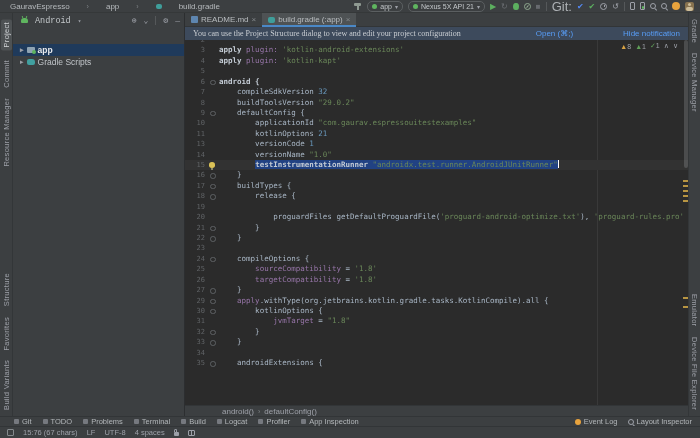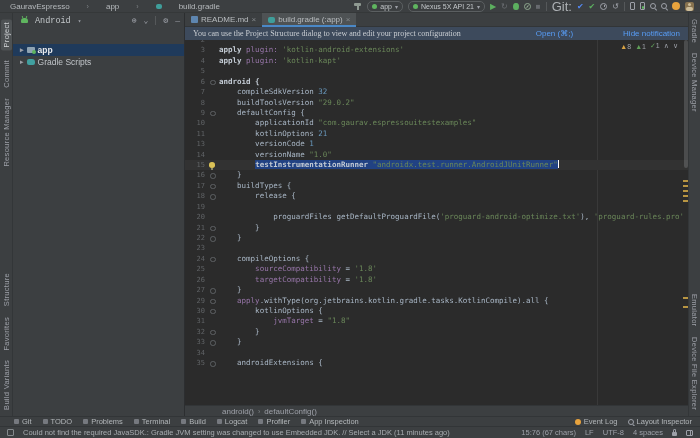--- a/index.html
+++ b/index.html
@@ -316,21 +316,20 @@
         </span>
       <span class="tbtn">
           <span class="mag"></span>
           <span>Layout Inspector</span>
         </span>
     </span>
   </div>
 
   <div class="abs statusbar">
     <span class="gridico"></span>
-    <span class="smsg">Could not find the required JavaSDK.: Gradle JVM setting was changed to use Embedded JDK. // Select a JDK (11 minutes ago)</span>
     <span>15:76 (67 chars)</span>
     <span>LF</span>
     <span>UTF-8</span>
     <span>4 spaces</span>
     <span class="lockico"></span>
     <span class="bookico"></span>
   </div>
 
 </div>
 

